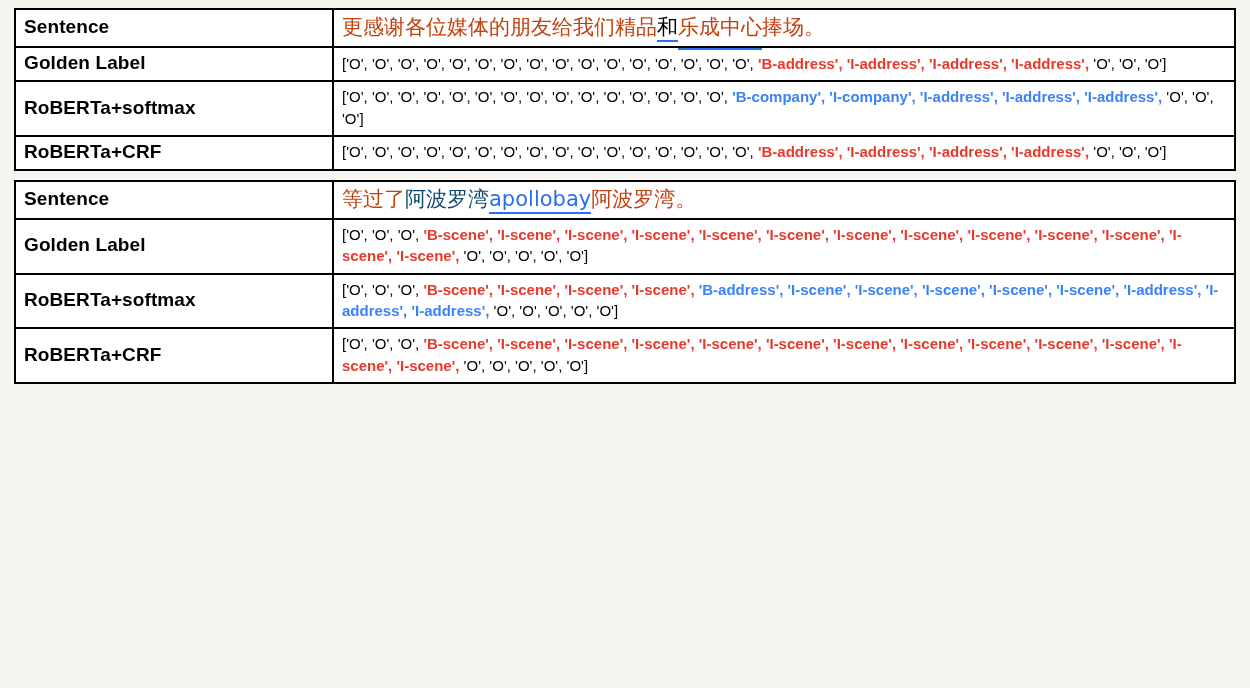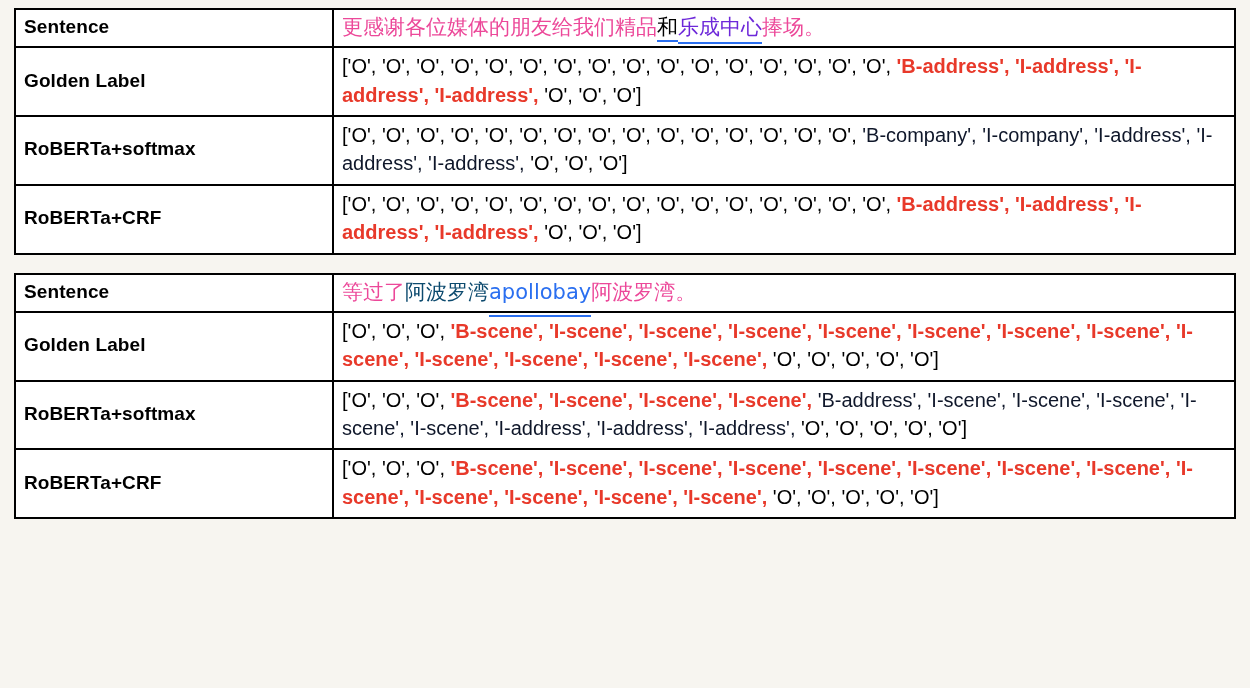--- a/index.html
+++ b/index.html
@@ -19,21 +19,21 @@
     width: 1250px;
     height: 688px;
     box-sizing: border-box;
     padding: 8px 14px 0 14px;
   }
   table.ner-table {
     width: 1222px;
     border-collapse: collapse;
     table-layout: fixed;
     background: #ffffff;
-    margin-bottom: 18px;
+    margin-bottom: 9px;
   }
   table.ner-table td {
     border: 2px solid #000;
     vertical-align: middle;
     padding: 4px 8px 6px 8px;
   }
   td.rowlabel {
     width: 300px;
     font-weight: bold;
     font-size: 19px;
@@ -43,42 +43,42 @@
   td.content {
     font-size: 19px;
     line-height: 1.38;
     word-break: break-word;
   }
   .sent {
     font-size: 21px;
     line-height: 1.25;
   }
   .label-line {
-    font-size: 20px;
+    font-size: 15px;
     line-height: 1.42;
   }
   .o { color: #000; }
   .red { color: #e8392a; font-weight: 600; }
-  .blue { color: #0f172a; font-weight: 400; }
+  .blue { color: #3b82f6; font-weight: 700; }
   .cn-red { color: #0c4a6e; }
-  .cn-black { color: #ec4899; }
+  .cn-black { color: #c2410c; }
   .u-red {
-    color: #6d28d9;
+    color: #c2410c;
     border-bottom: 2px solid #2a6ff0;
-    padding-bottom: 3px;
+    padding-bottom: 9px;
   }
   .u-black {
     color: #000;
     border-bottom: 2px solid #2a6ff0;
     padding-bottom: 1px;
   }
   .u-blue {
     color: #2a6ff0;
     border-bottom: 2px solid #2a6ff0;
-    padding-bottom: 11px;
+    padding-bottom: 1px;
   }
   .cjk {
     font-family: "DejaVu Sans", "Liberation Sans", sans-serif;
   }
 </style>
 </head>
 <body>
 
 <div class="page">
   <div id="tables-root">

